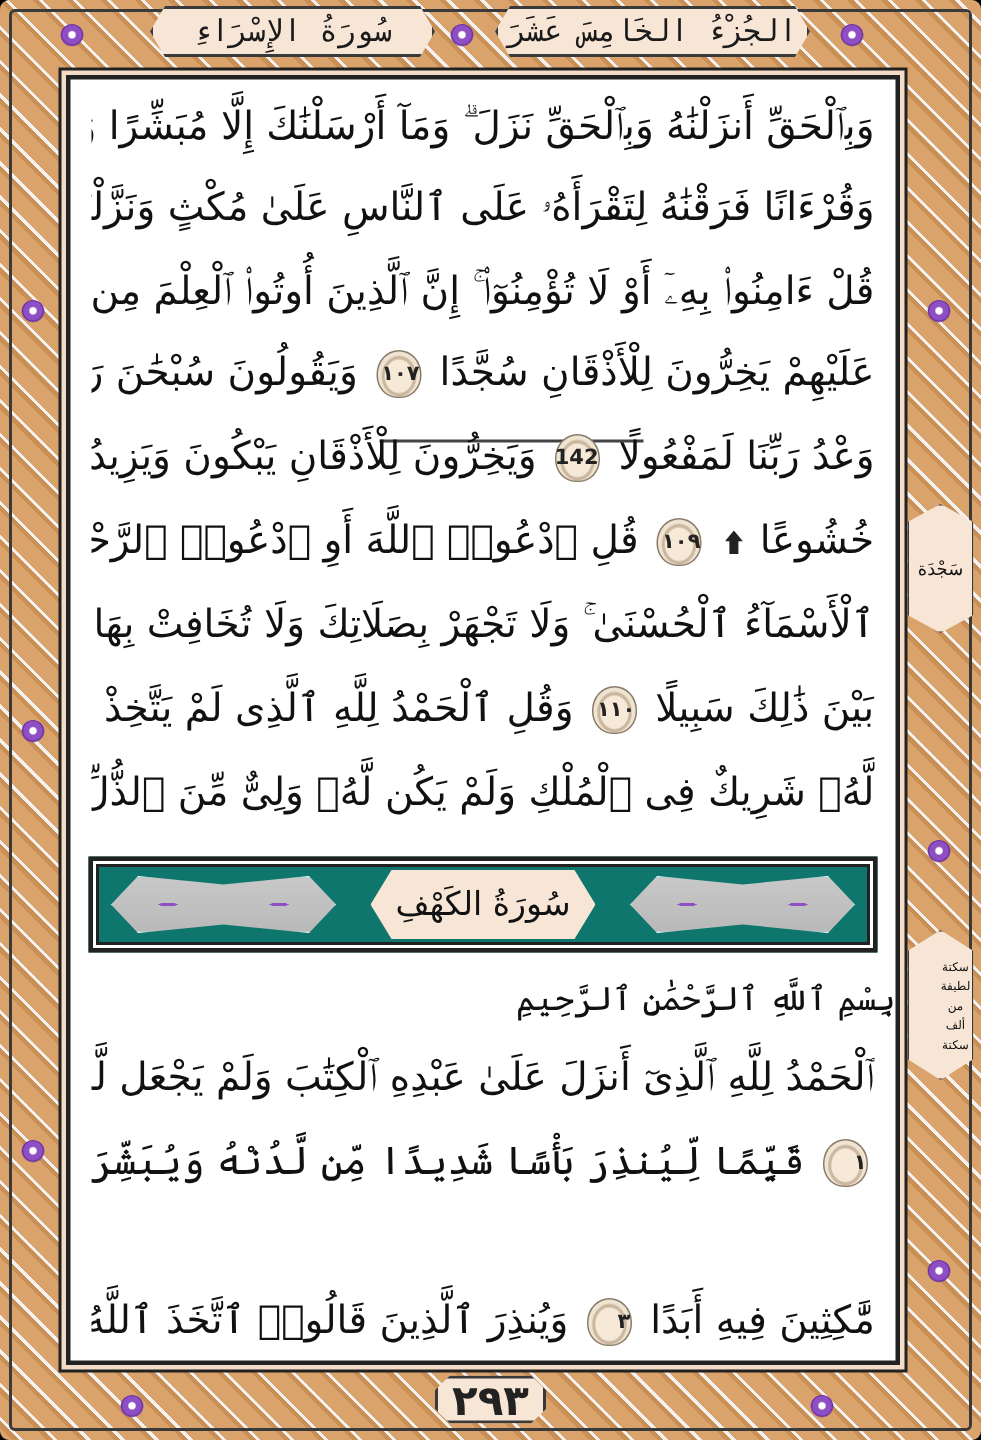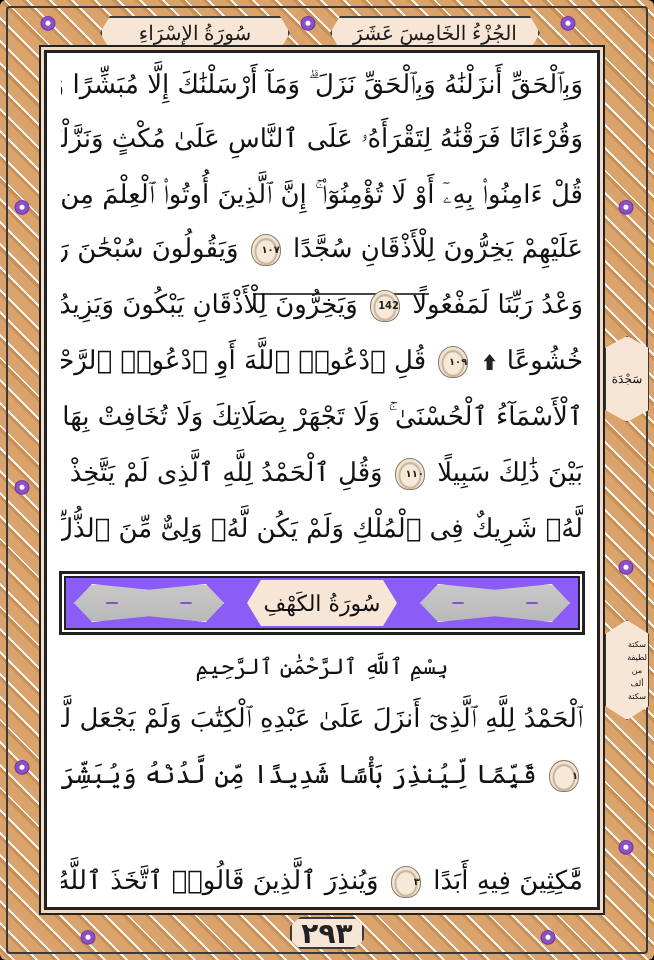--- a/index.html
+++ b/index.html
@@ -20,25 +20,25 @@
     border: 2px solid #3a3a3a; border-radius: 4px; pointer-events: none;
   }
   .flower {
     position: absolute; width: 16px; height: 16px;
     background: radial-gradient(circle at 50% 45%, #fff 0 2px, #8e4fc4 3px 6px, #6a2fa0 7px, transparent 8px);
     border-radius: 50%;
   }
 
   
   .header-box {
-    position: absolute; top: 16px; height: 34px;
+    position: absolute; top: 4px; height: 34px;
     background: #f7e6d6; border: 2px solid #3a3a3a;
     clip-path: polygon(10px 0, calc(100% - 10px) 0, 100% 50%, calc(100% - 10px) 100%, 10px 100%, 0 50%);
     display: flex; align-items: center; justify-content: center;
-    font-family: Liberation Sans, sans-serif; font-size: 20px; color: #1a1a1a;
+    font-family: Liberation Mono, monospace; font-size: 20px; color: #1a1a1a;
     direction: rtl;
   }
   .header-juz { left: 330px; width: 210px; }
   .header-surah { left: 100px; width: 190px; }
 
   
   .page {
     position: absolute; left: 44px; top: 50px; width: 556px; height: 860px;
     background: #fff;
     border: 3px solid #222;
@@ -50,36 +50,36 @@
     direction: rtl; text-align: justify; text-align-last: justify;
     font-family: "DejaVu Serif", serif; font-size: 26px; line-height: 54px;
     color: #111; white-space: nowrap; overflow: hidden;
   }
   .ayah-mark {
     display: inline-block; vertical-align: middle;
     width: 30px; height: 32px; margin: 0 4px;
     border-radius: 50% 50% 46% 46%;
     background: radial-gradient(ellipse at 50% 55%, #f6e9d8 0 9px, #cbb79e 10px 11px, #efe3d2 12px);
     border: 1.5px solid #8a7a68;
-    font-family: "DejaVu Sans", sans-serif; font-size: 10px; font-weight: bold;
+    font-family: "DejaVu Sans", sans-serif; font-size: 14px; font-weight: bold;
     line-height: 30px; text-align: center; color: #222; direction: rtl;
   }
   .sajda-mark {
     display: inline-block; vertical-align: middle; width: 12px; height: 16px;
     background: #222; clip-path: polygon(50% 0, 100% 45%, 75% 45%, 75% 100%, 25% 100%, 25% 45%, 0 45%);
     margin: 0 3px;
   }
   .sajda-overline {
     position: absolute; top: 240px; left: 206px; width: 176px; height: 1.5px; background: #444;
   }
 
   
   .surah-banner {
     position: absolute; left: 12px; right: 12px; top: 518px; height: 64px;
-    border: 3px solid #222; background: #8b5cf6;
+    border: 3px solid #222; background: #0f766e;
     box-shadow: inset 0 0 0 2px #fff, inset 0 0 0 4px #222;
   }
   .banner-orn {
     position: absolute; top: 10px; height: 38px; width: 150px;
     background:
       radial-gradient(ellipse at 25% 50%, #8e4fc4 0 6px, transparent 7px),
       radial-gradient(ellipse at 75% 50%, #8e4fc4 0 6px, transparent 7px),
       linear-gradient(#c8c8c8, #b9b9b9);
     clip-path: polygon(0 50%, 12% 0, 50% 15%, 88% 0, 100% 50%, 88% 100%, 50% 85%, 12% 100%);
     border: 1px solid #fff;
@@ -89,21 +89,21 @@
   .banner-title {
     position: absolute; left: 50%; top: 6px; transform: translateX(-50%);
     width: 150px; height: 46px; background: #f7e6d6;
     clip-path: polygon(14px 0, calc(100% - 14px) 0, 100% 50%, calc(100% - 14px) 100%, 14px 100%, 0 50%);
     display: flex; align-items: center; justify-content: center;
     font-family: "DejaVu Serif", serif; font-size: 22px; color: #111; direction: rtl;
   }
 
   .basmala {
     position: absolute; left: 0; right: 0; top: 592px; height: 44px;
-    text-align: center; direction: rtl;
+    text-align: right; direction: rtl;
     font-family: "DejaVu Serif", serif; font-size: 22px; line-height: 44px; color: #111;
   }
 
   
   .side-marker {
     position: absolute; left: 605px; width: 44px;
     background: #f7e6d6; border: 1.5px solid #3a3a3a;
     clip-path: polygon(50% 0, 100% 14%, 100% 86%, 50% 100%, 0 86%, 0 14%);
     display: flex; flex-direction: column; align-items: center; justify-content: center;
     font-family: "DejaVu Serif", serif; color: #111; direction: rtl; text-align: center;

